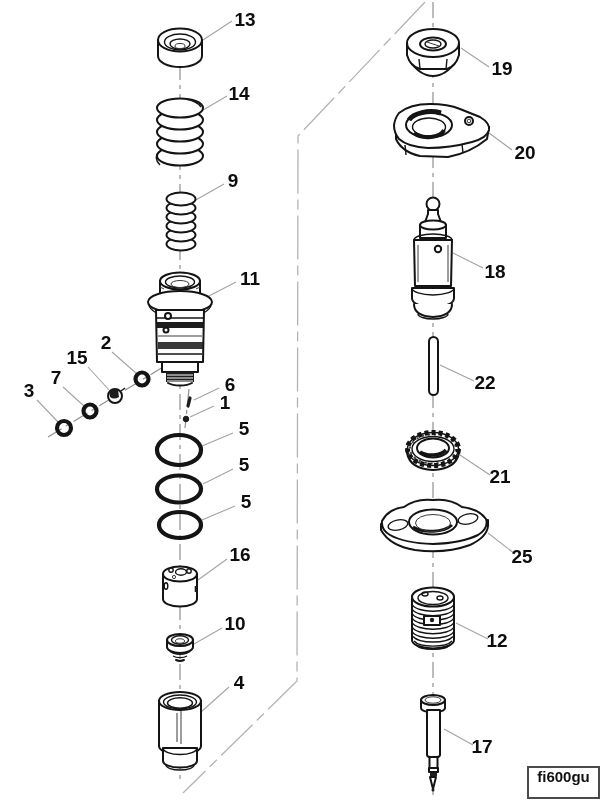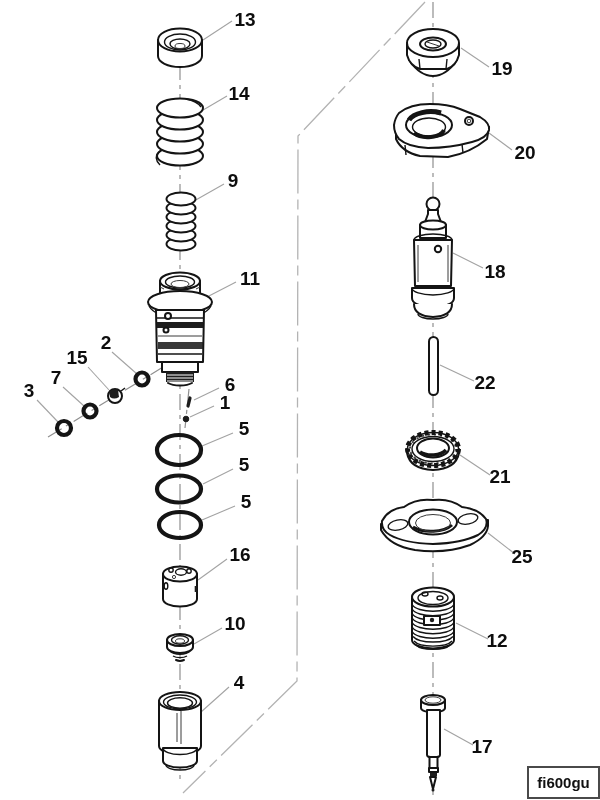--- a/index.html
+++ b/index.html
@@ -10,21 +10,21 @@
   .thin{stroke:#141414;stroke-width:1.4;fill:none;}
   .xthin{stroke:#3a3a3a;stroke-width:1;fill:none;}
   .heavy{stroke:#141414;stroke-width:4.2;fill:none;}
   .dark{fill:#1d1d1d;stroke:none;}
   .centerline{stroke:#8f8f8f;stroke-width:1.2;fill:none;stroke-dasharray:16 5 4 5;}
   .boundary{stroke:#b3b3b3;stroke-width:1.3;fill:none;stroke-dasharray:44 6 10 6;}
   .leader{stroke:#a3a3a3;stroke-width:1.1;}
   text.callout{font-family:"Liberation Sans",sans-serif;font-weight:bold;font-size:19px;
                fill:#0d0d0d;text-anchor:middle;}
   #code-box{position:absolute;left:527px;top:766px;width:69px;height:29px;
-            border:2px solid #4a4a4a;display:flex;align-items:center;justify-content:center;
+            border:2px solid #4a4a4a;display:flex;justify-content:center;
             font-weight:bold;font-size:15px;color:#111;background:#fff;}
 </style>
 </head>
 <body>
 
 <div id="stage">
 <svg id="diagram-svg" width="600" height="800" viewBox="0 0 600 800">
 
   <polyline class="boundary" points="425,2 298,136 297,681 183,793"></polyline>
 

